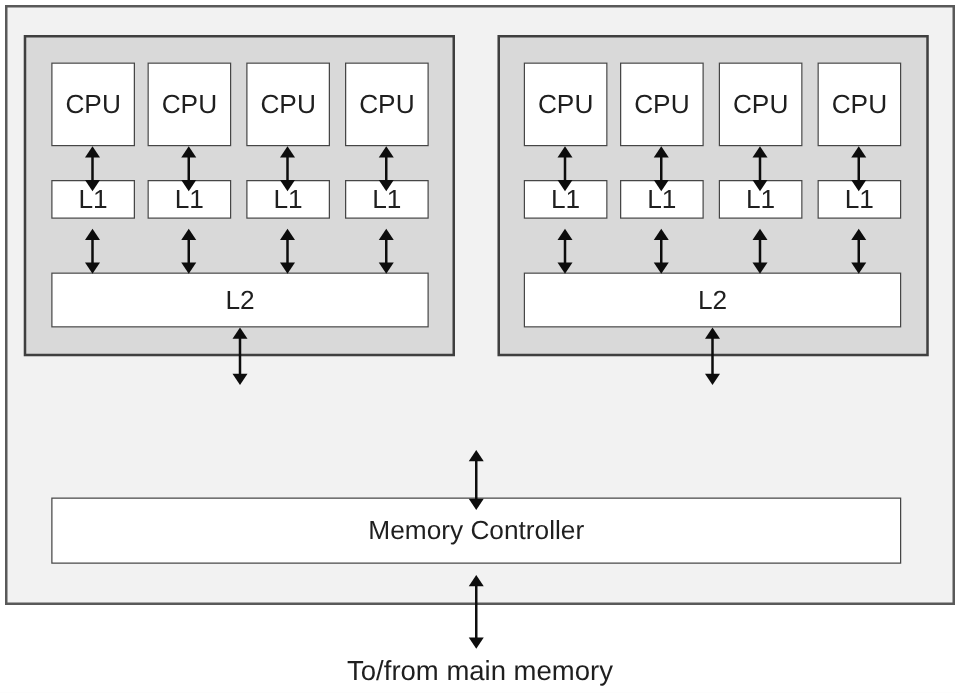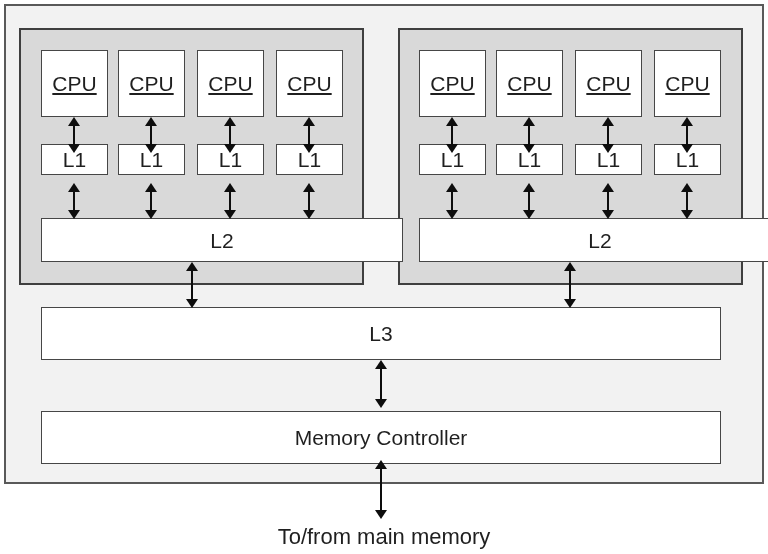--- a/index.html
+++ b/index.html
@@ -38,25 +38,25 @@
     border: 1px solid var(--box-border, #464646);
     box-sizing: border-box;
     display: flex;
     align-items: center;
     justify-content: center;
     font-size: 21px;
     line-height: 1;
     z-index: 2;
     white-space: nowrap;
   }
-  .cpu { top: 50px;  width: 67px;  height: 67px; text-decoration: underline; }
+  .cpu { top: 50px;  width: 67px;  height: 67px; }
   .l1  { top: 144px; width: 67px;  height: 31px; }
-  .l2  { top: 218px; width: 362px; height: 44px; }
+  .l2  { top: 218px; width: 302px; height: 44px; }
   .l3  { left: 41px; top: 307px; width: 680px; height: 53px; }
-  .mc  { left: 41px; top: 411px; width: 680px; height: 53px; }
+  .mc  { left: 41px; top: 398px; width: 680px; height: 53px; }
   
   .xa0 { left: 41px; }  .xa1 { left: 118px; } .xa2 { left: 197px; } .xa3 { left: 276px; }
   .xb0 { left: 419px; } .xb1 { left: 496px; } .xb2 { left: 575px; } .xb3 { left: 654px; }
   .l2a { left: 41px; }  .l2b { left: 419px; }
   
   .arrow { position: absolute; width: 12px; z-index: 4; }
   .arrow::before {
     content: ""; position: absolute; top: 0; left: 0;
     border-left: 6px solid transparent; border-right: 6px solid transparent;
     border-bottom: 9px solid var(--arrow, #0d0d0d);
@@ -171,21 +171,20 @@
   <div class="box l2 l2a">L2</div>
   <div class="box l2 l2b">L2</div>
 
   <div class="arrow ar-l2 cl2a">
       <span class="shaft"></span>
     </div>
   <div class="arrow ar-l2 cl2b">
       <span class="shaft"></span>
     </div>
 
-  <div class="box l3">L3</div>
 
   <div class="arrow ar-l3 cmid">
       <span class="shaft"></span>
     </div>
 
   <div class="box mc">Memory Controller</div>
 
   <div class="arrow ar-mc cmid">
       <span class="shaft"></span>
     </div>

